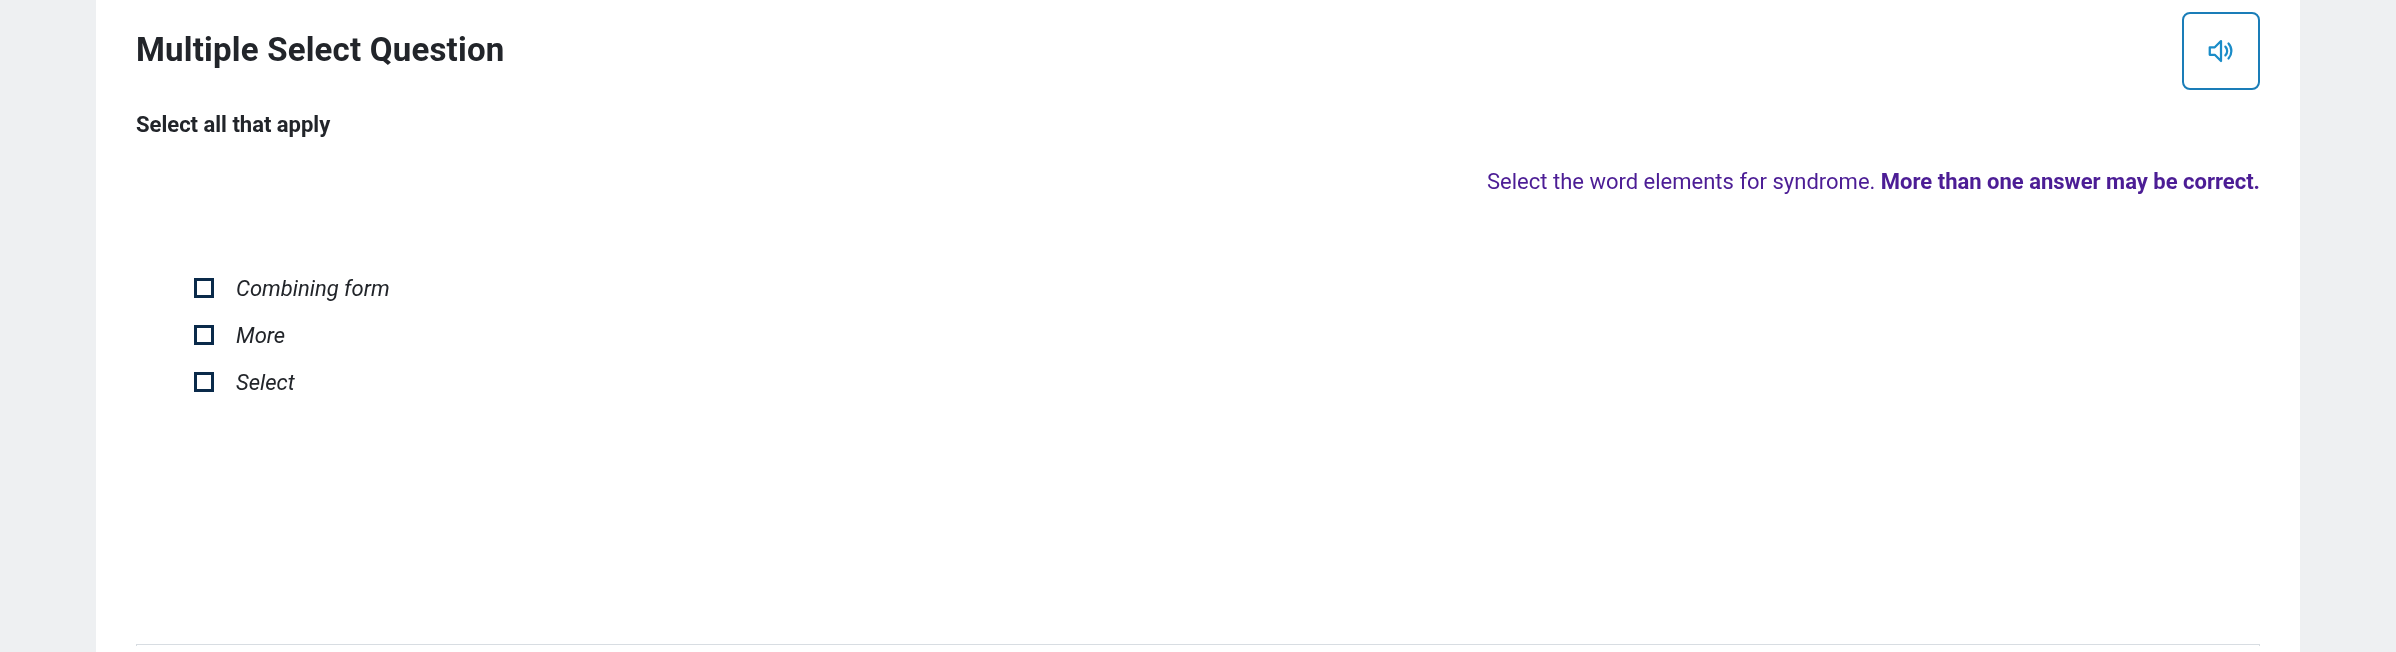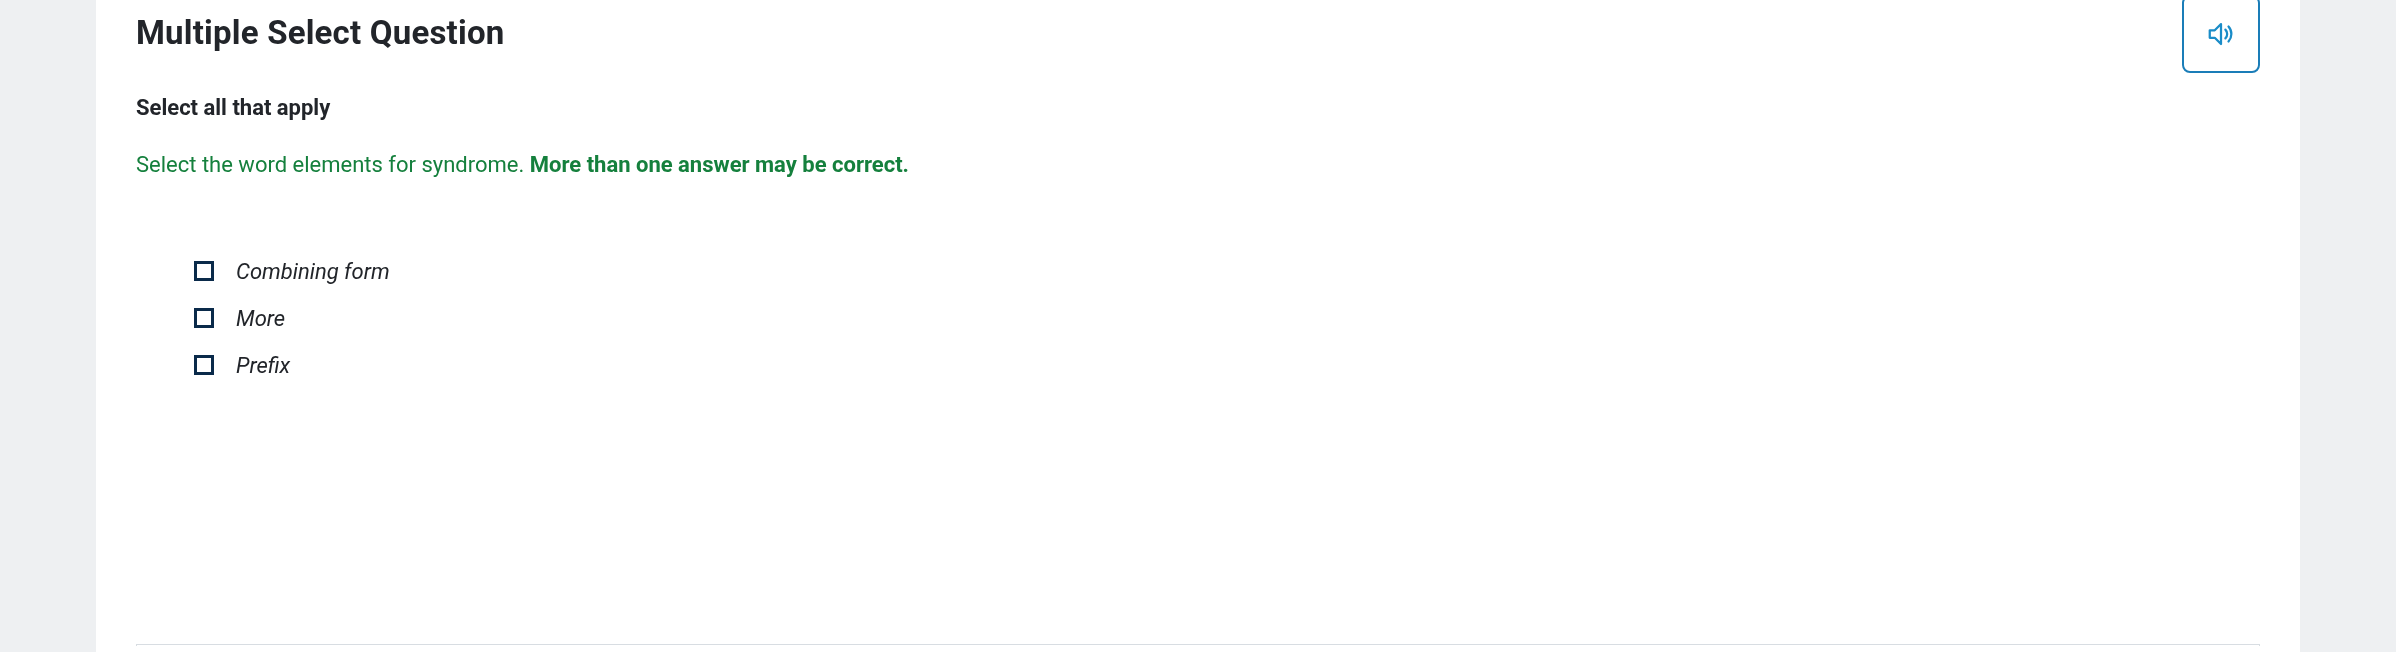--- a/index.html
+++ b/index.html
@@ -22,21 +22,21 @@
       width: 2204px;
       margin: 0 auto;
       height: 100%;
       padding: 0 40px;
       position: relative;
     }
     .header-row {
       display: flex;
       justify-content: space-between;
       align-items: flex-start;
-      padding-top: 5px;
+      padding-top: 22px;
     }
     .question-type {
       font-size: 33px;
       font-weight: 700;
       color: #22252a;
       letter-spacing: 0.2px;
       margin-top: 8px;
     }
     .sound-button {
       width: 78px;
@@ -53,23 +53,24 @@
     .sound-button svg { width: 30px; height: 30px; }
     .instruction {
       font-size: 22px;
       font-weight: 700;
       color: #22252a;
       margin-top: 22px;
     }
     .prompt {
       font-size: 22px;
       font-weight: 400;
-      color: #15803d;
+      color: #4c1d95;
       margin-top: 30px;
       line-height: 1.4;
+      text-align: right;
     }
     .prompt .bold { font-weight: 700; }
     .options {
       margin-top: 78px;
       margin-left: 58px;
     }
     .option {
       display: flex;
       align-items: center;
       gap: 22px;
@@ -127,20 +128,20 @@
       <div class="option">
         <span class="checkbox"></span>
         <span class="option-label">Combining form</span>
       </div>
       <div class="option">
         <span class="checkbox"></span>
         <span class="option-label">More</span>
       </div>
       <div class="option">
         <span class="checkbox"></span>
-        <span class="option-label">Prefix</span>
+        <span class="option-label">Select</span>
       </div>
     </div>
 
     <div class="divider"></div>
 
   </div>
 </div>
 
 </body></html>

